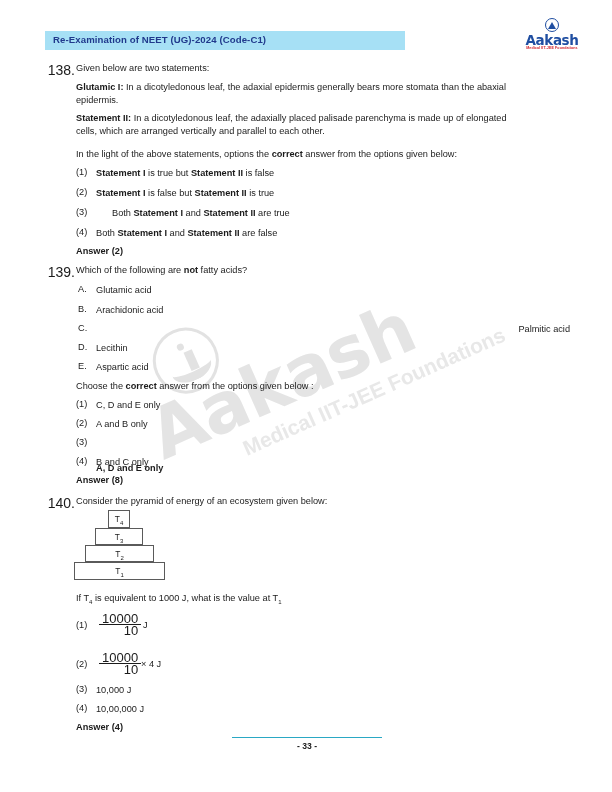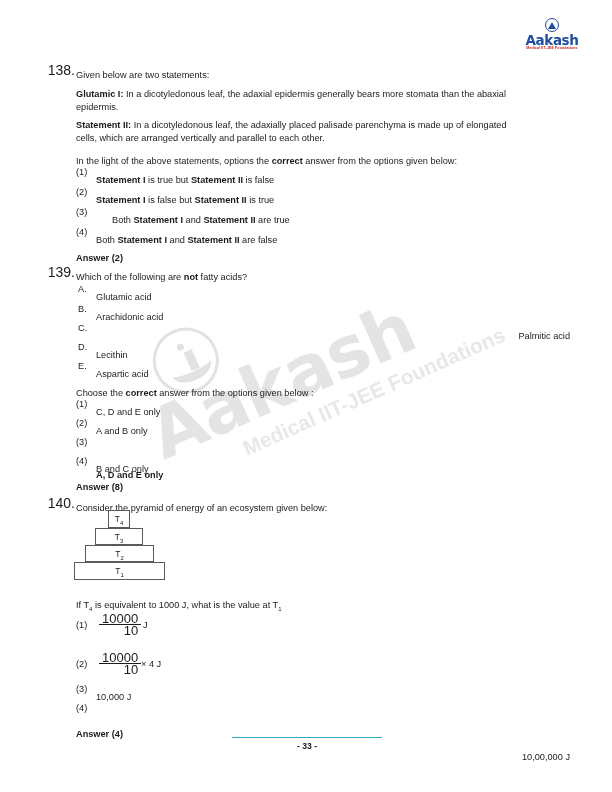--- a/index.html
+++ b/index.html
@@ -180,21 +180,20 @@
     position: absolute;
     font-size: 14px;
     text-align: right;
     width: 30px;
     left: 45px;
   }
   .line {
     position: absolute;
     font-size: 9.2px;
     line-height: 13px;
-    margin-top: 7px;
   }
   .indent-q { left: 76px; width: 494px; }
   .indent-o { left: 96px; width: 474px; }
   .opt-num {
     position: absolute;
     left: 76px;
     font-size: 9.2px;
     width: 18px;
   }
   .opt-alpha {
@@ -261,20 +260,23 @@
   <div class="watermark">
     <div class="wm-logo">
       <div class="wm-dot"></div>
       <div class="wm-stem"></div>
       <div class="wm-arm"></div>
     </div>
     <div class="wm-name">Aakash</div>
     <div class="wm-tag">Medical IIT-JEE Foundations</div>
   </div>
 
+  <div class="header">
+    <div class="header-title">Re-Examination of NEET (UG)-2024 (Code-C1)</div>
+  </div>
 
   <div class="brand">
     <div class="brand-icon">
         <div class="tri"></div>
       </div>
     <div class="brand-name">Aakash</div>
     <div class="brand-tag">Medical IIT-JEE Foundations</div>
   </div>
 
   <div class="content">
@@ -396,21 +398,21 @@
         <span class="num">10000</span>
         <span class="bar"></span>
         <span class="den">10</span>
       </div>
       <div class="frac-suffix" style="left:141px; top:659px;">× 4 J</div>
 
       <div class="opt-num" style="top:684px;">(3)</div>
       <div class="line indent-o" style="top:684px;">10,000 J</div>
 
       <div class="opt-num" style="top:703px;">(4)</div>
-      <div class="line indent-o" style="top:744px;text-align:right;">10,00,000 J</div>
+      <div class="line indent-o" style="top:703px;">10,00,000 J</div>
 
       <div class="line indent-q b" style="top:721px;">Answer (4)</div>
     </div>
 
   </div>
 
   <div class="footrule"></div>
   <div class="footnum">- 33 -</div>
 
 </div>

